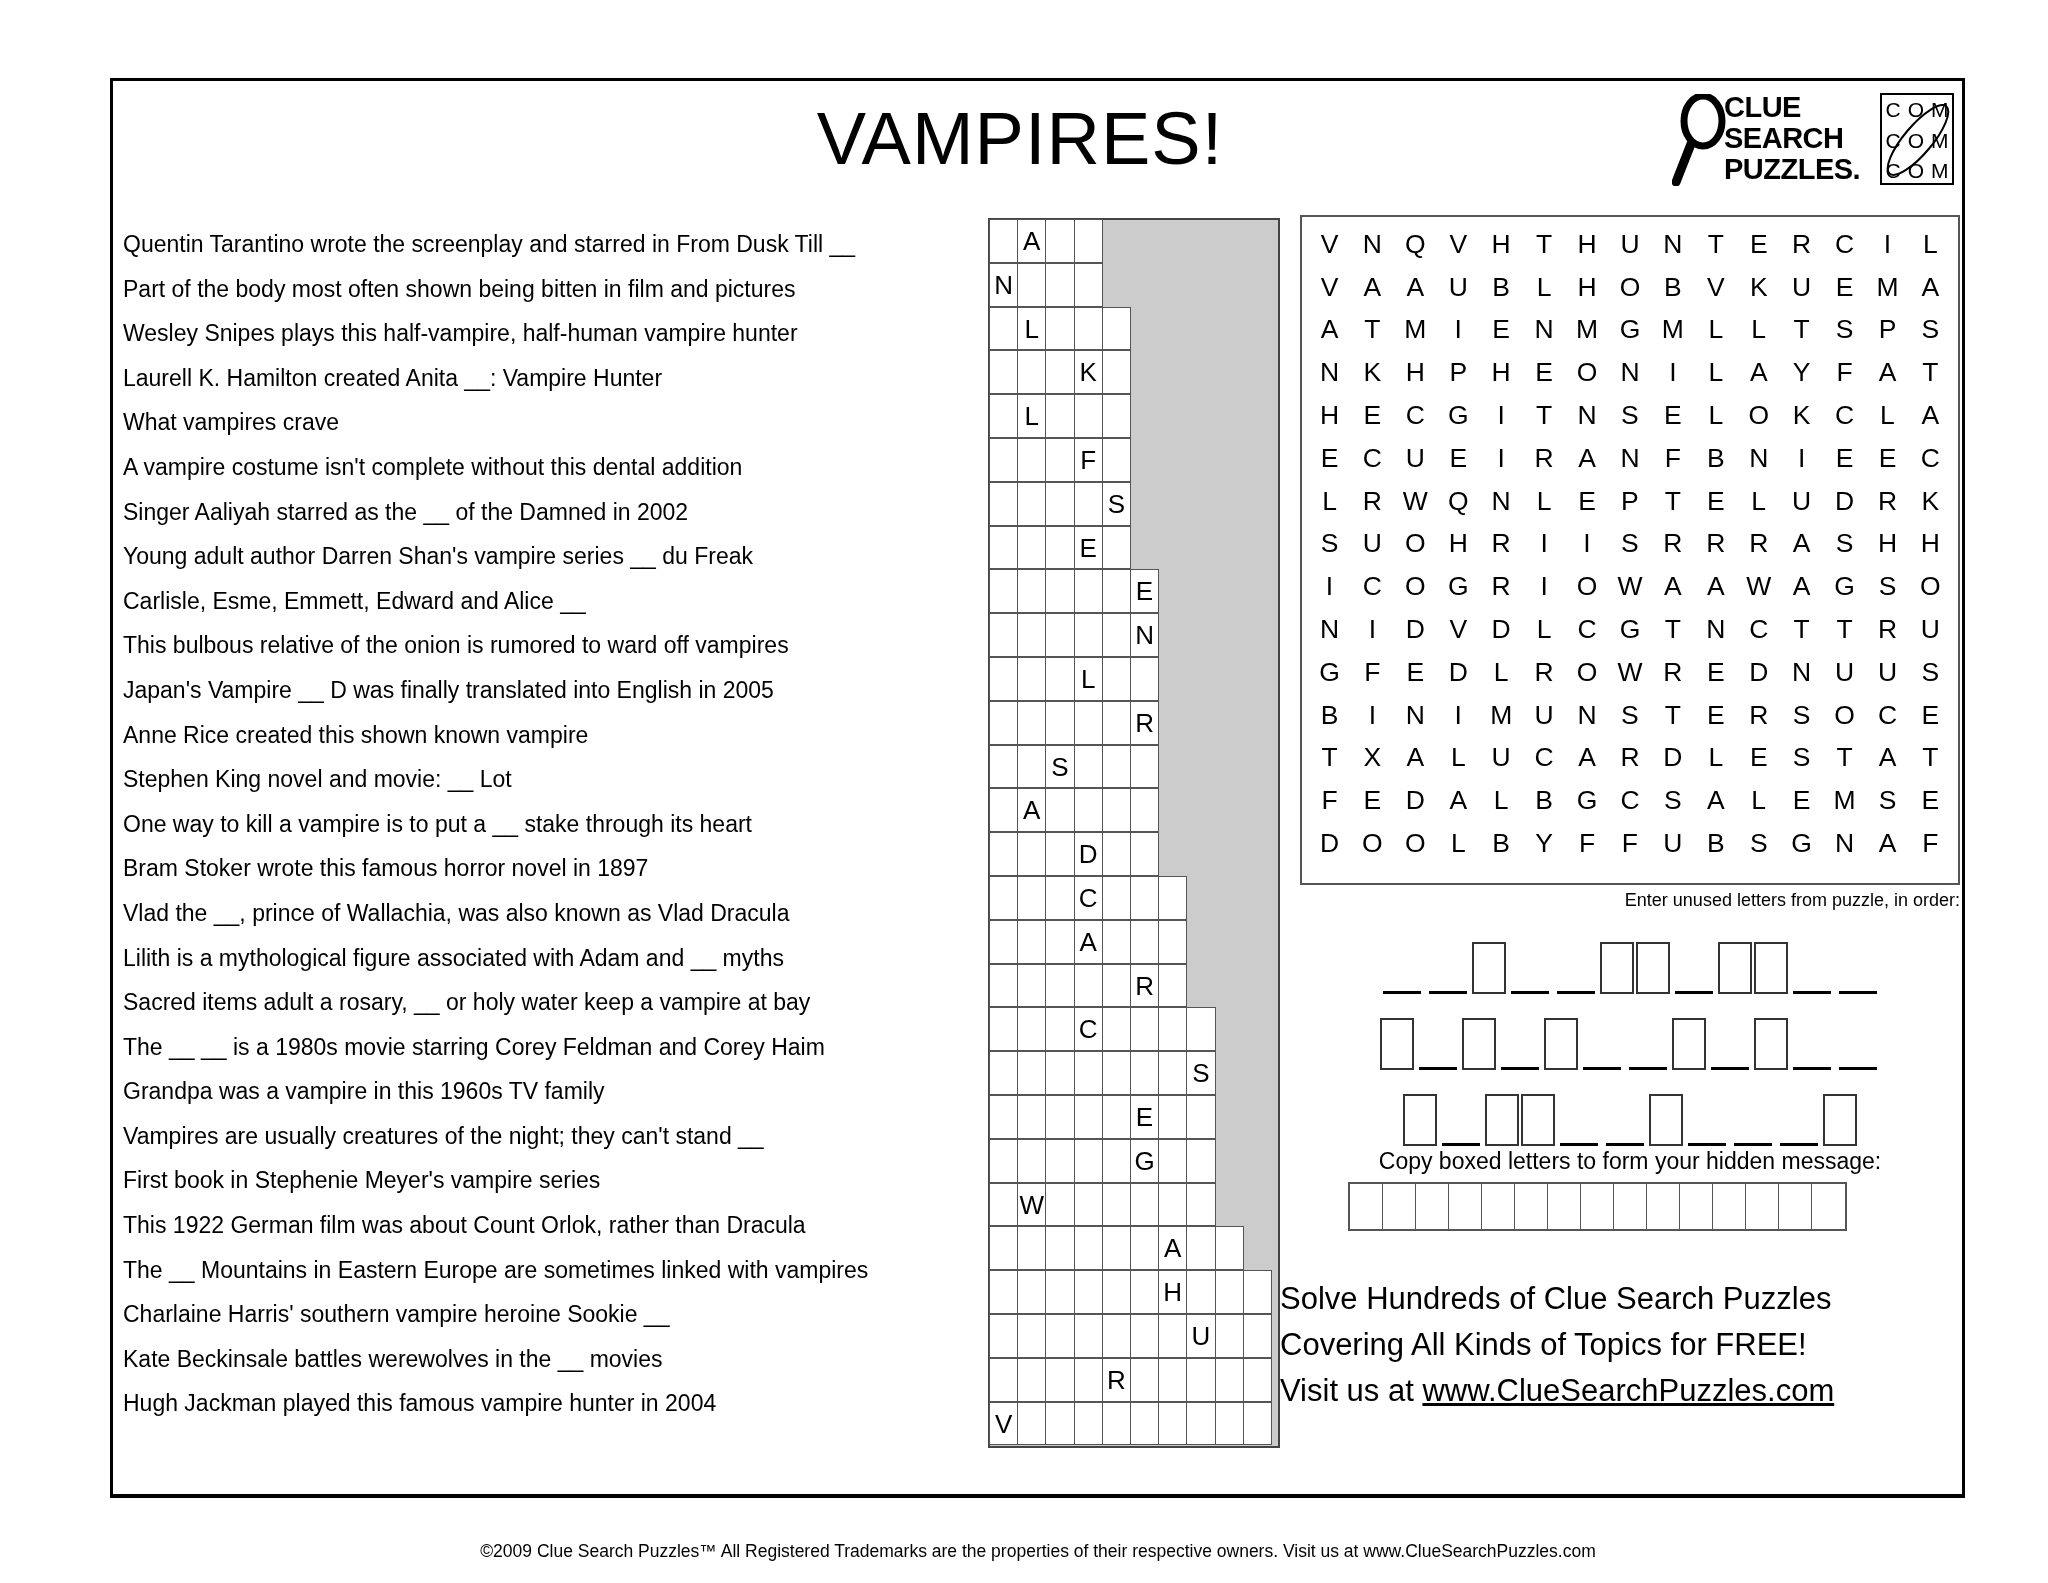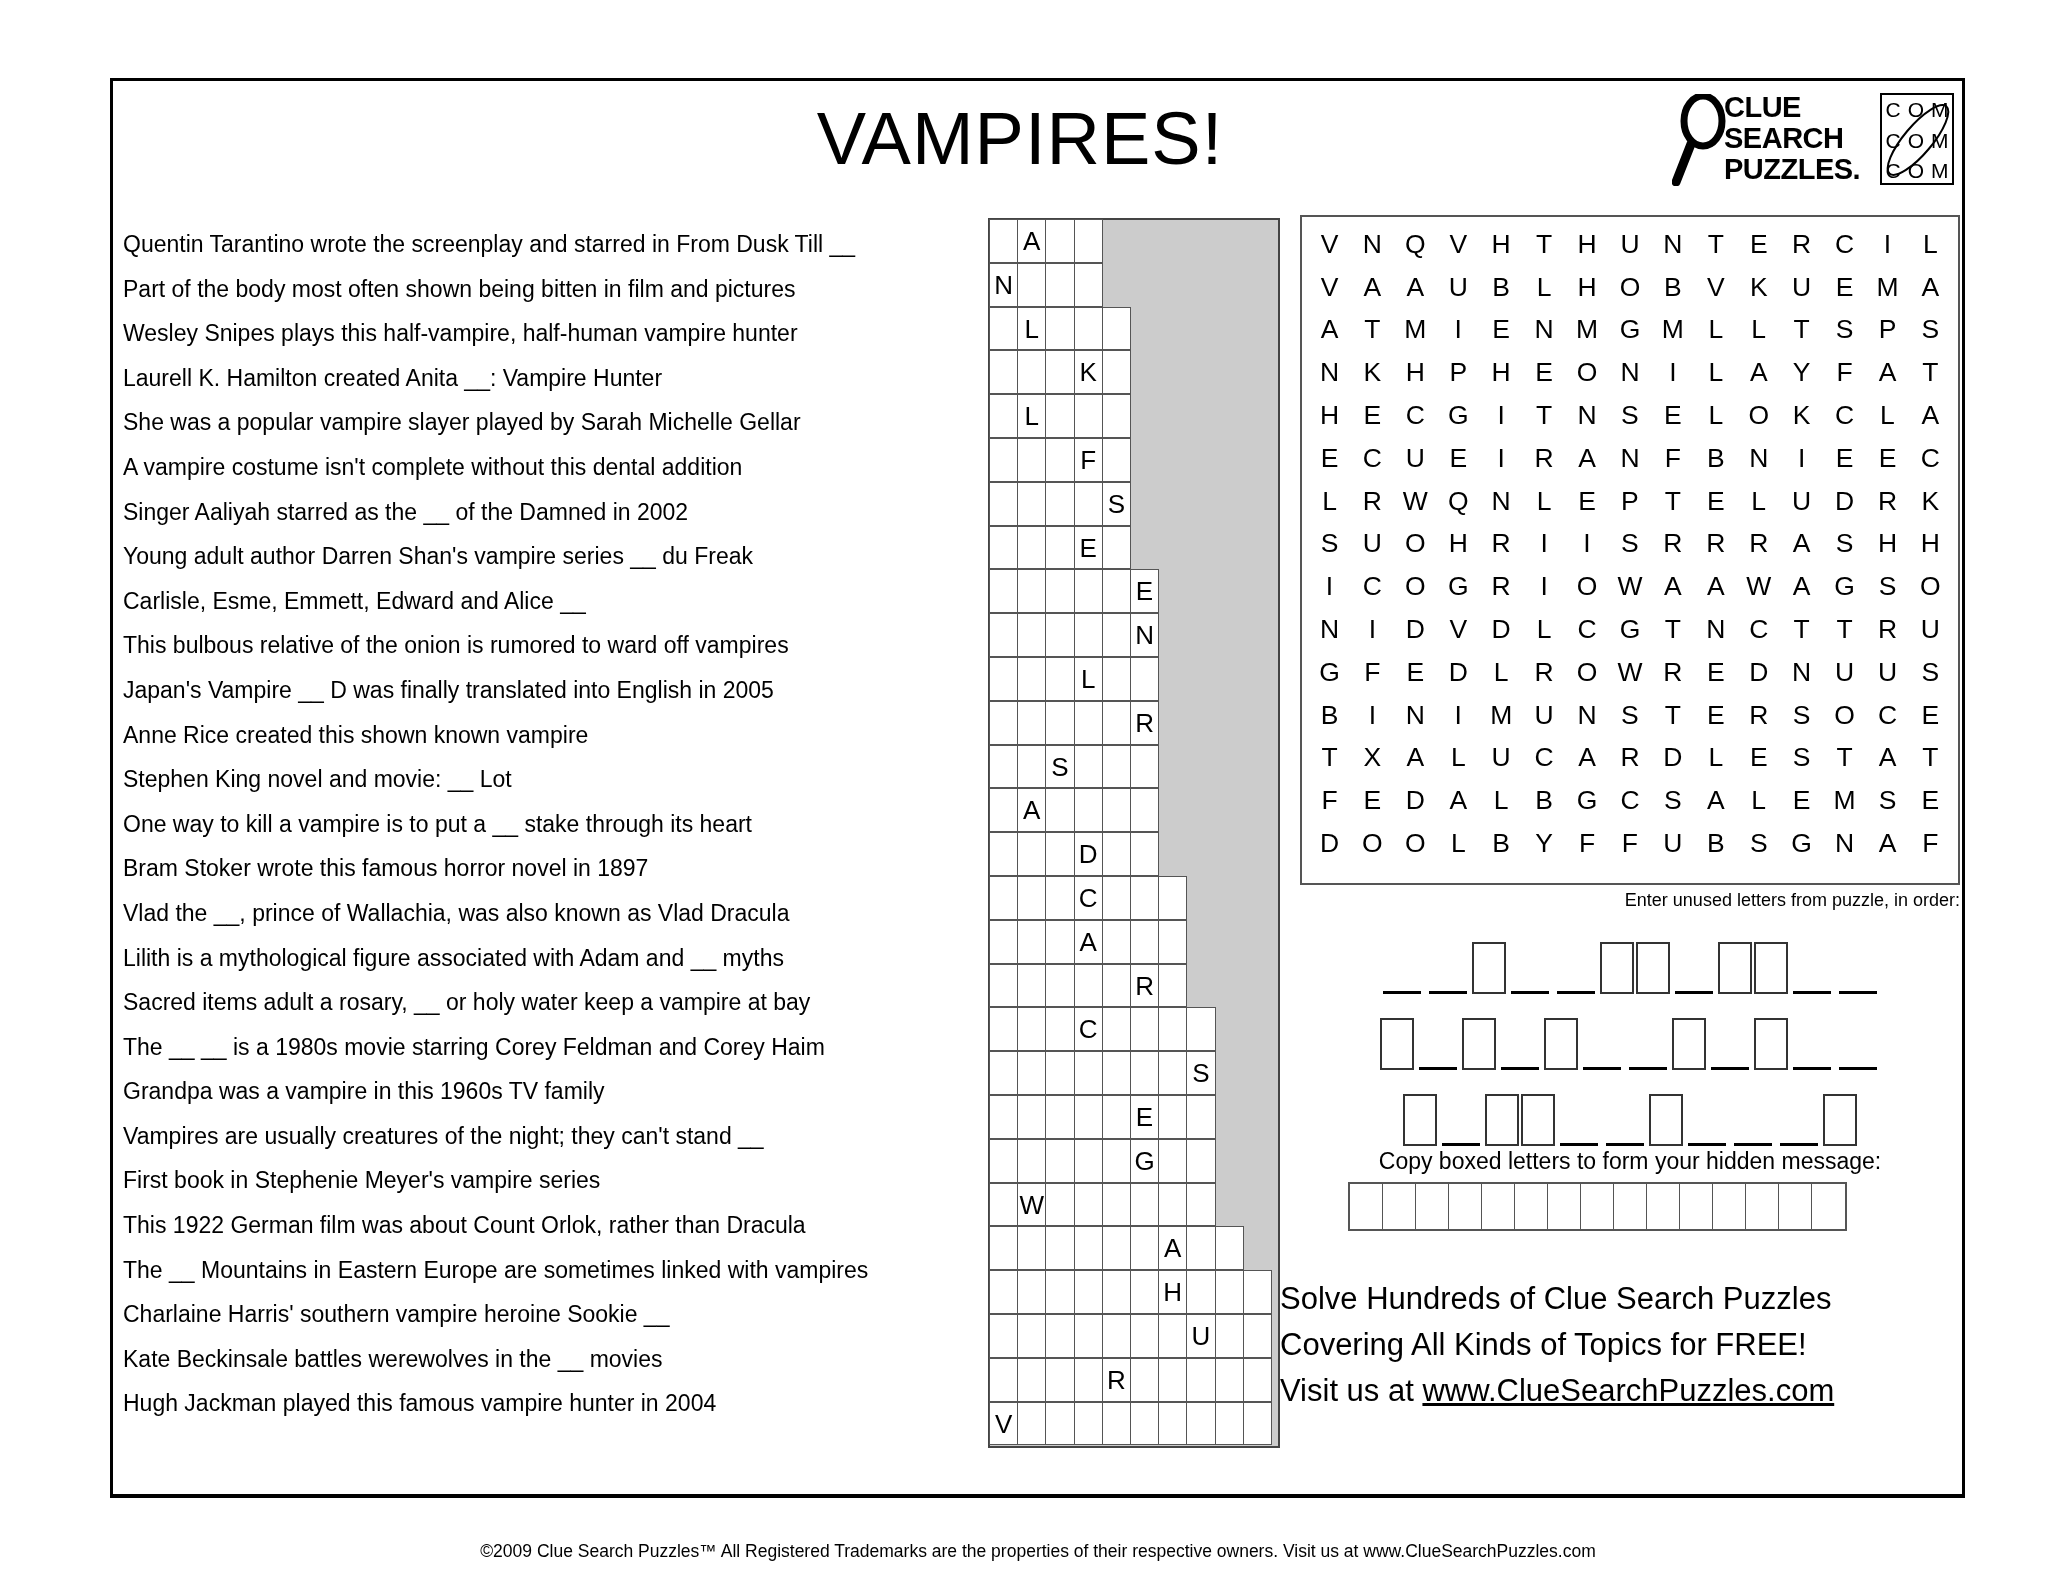--- a/index.html
+++ b/index.html
@@ -89,21 +89,21 @@
         <ellipse cx="34" cy="43" rx="14" ry="44" fill="none" stroke="#000" stroke-width="2" transform="rotate(40 34 43)"></ellipse>
       </svg>
     </div>
   </div>
 
   <div class="clues" id="clue-list">
       <div class="clue">Quentin Tarantino wrote the screenplay and starred in From Dusk Till __</div>
       <div class="clue">Part of the body most often shown being bitten in film and pictures</div>
       <div class="clue">Wesley Snipes plays this half-vampire, half-human vampire hunter</div>
       <div class="clue">Laurell K. Hamilton created Anita __: Vampire Hunter</div>
-      <div class="clue">She was a popular vampire slayer played by Sarah Michelle Gellar</div>
+      <div class="clue">What vampires crave</div>
       <div class="clue">A vampire costume isn't complete without this dental addition</div>
       <div class="clue">Singer Aaliyah starred as the __ of the Damned in 2002</div>
       <div class="clue">Young adult author Darren Shan's vampire series __ du Freak</div>
       <div class="clue">Carlisle, Esme, Emmett, Edward and Alice __</div>
       <div class="clue">This bulbous relative of the onion is rumored to ward off vampires</div>
       <div class="clue">Japan's Vampire __ D was finally translated into English in 2005</div>
       <div class="clue">Anne Rice created this shown known vampire</div>
       <div class="clue">Stephen King novel and movie: __ Lot</div>
       <div class="clue">One way to kill a vampire is to put a __ stake through its heart</div>
       <div class="clue">Bram Stoker wrote this famous horror novel in 1897</div>

